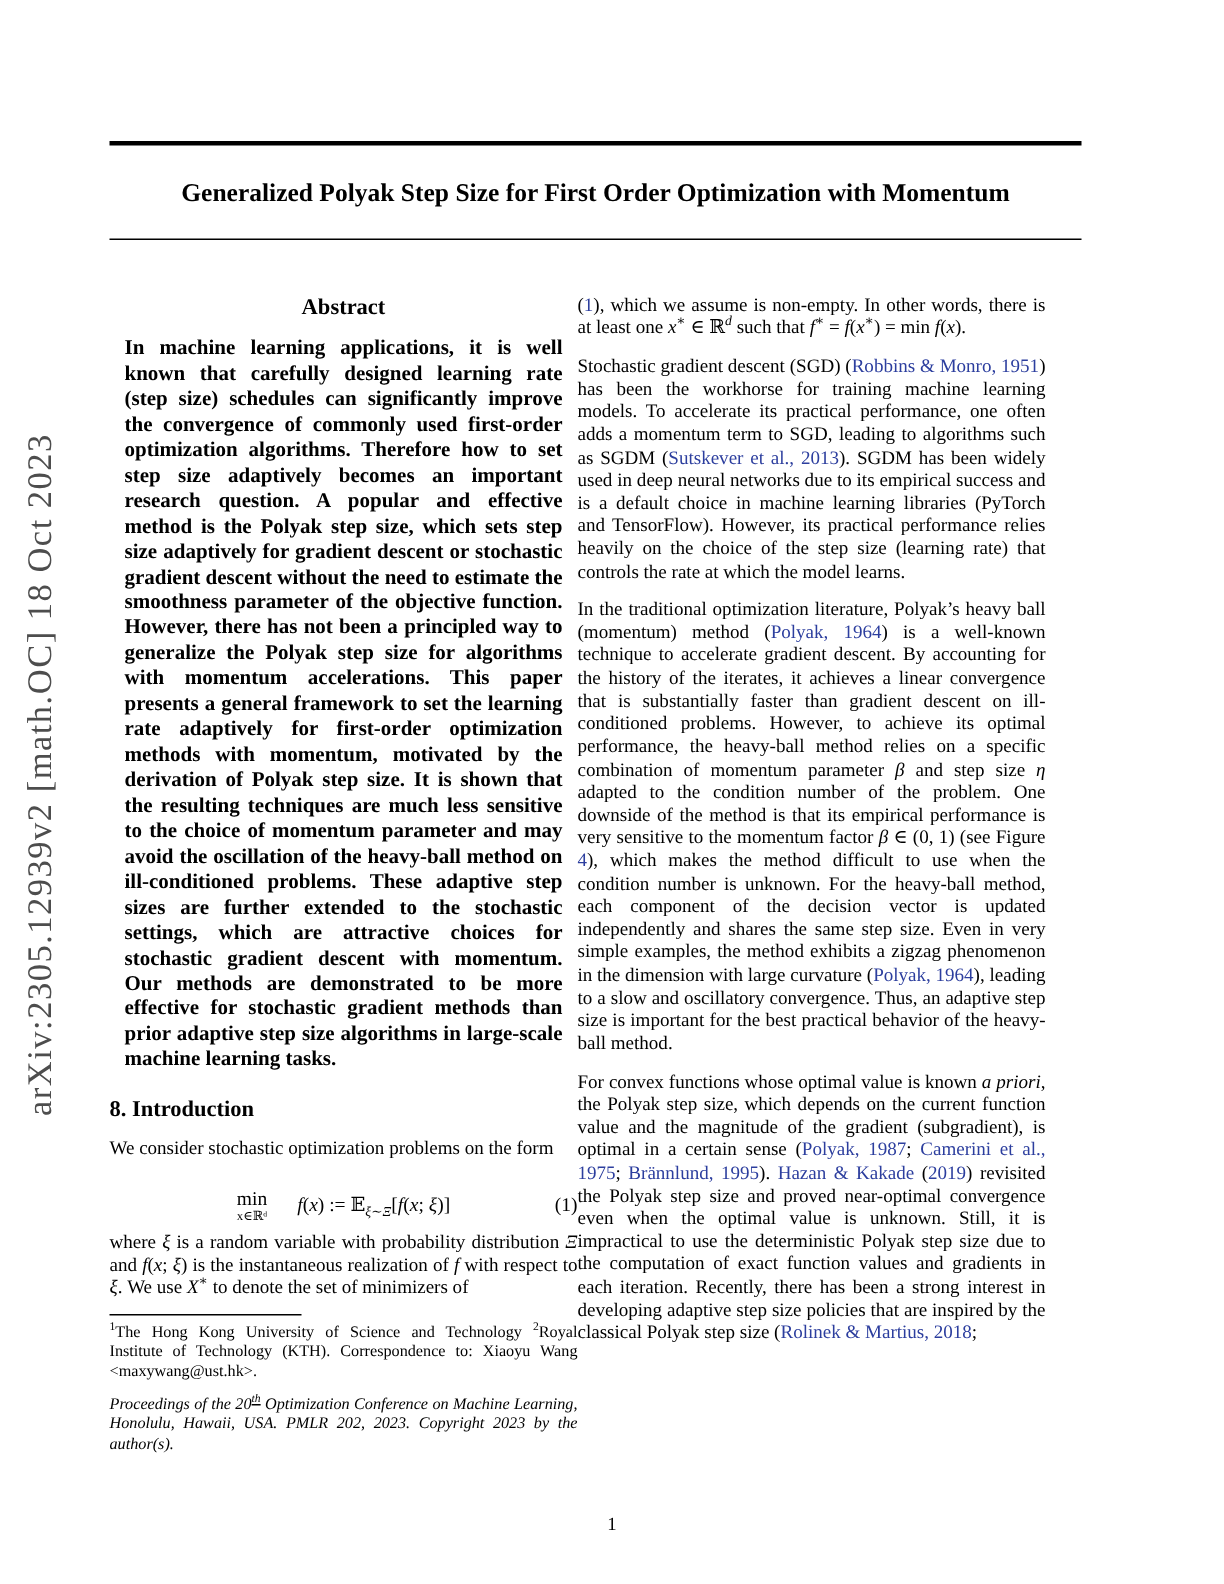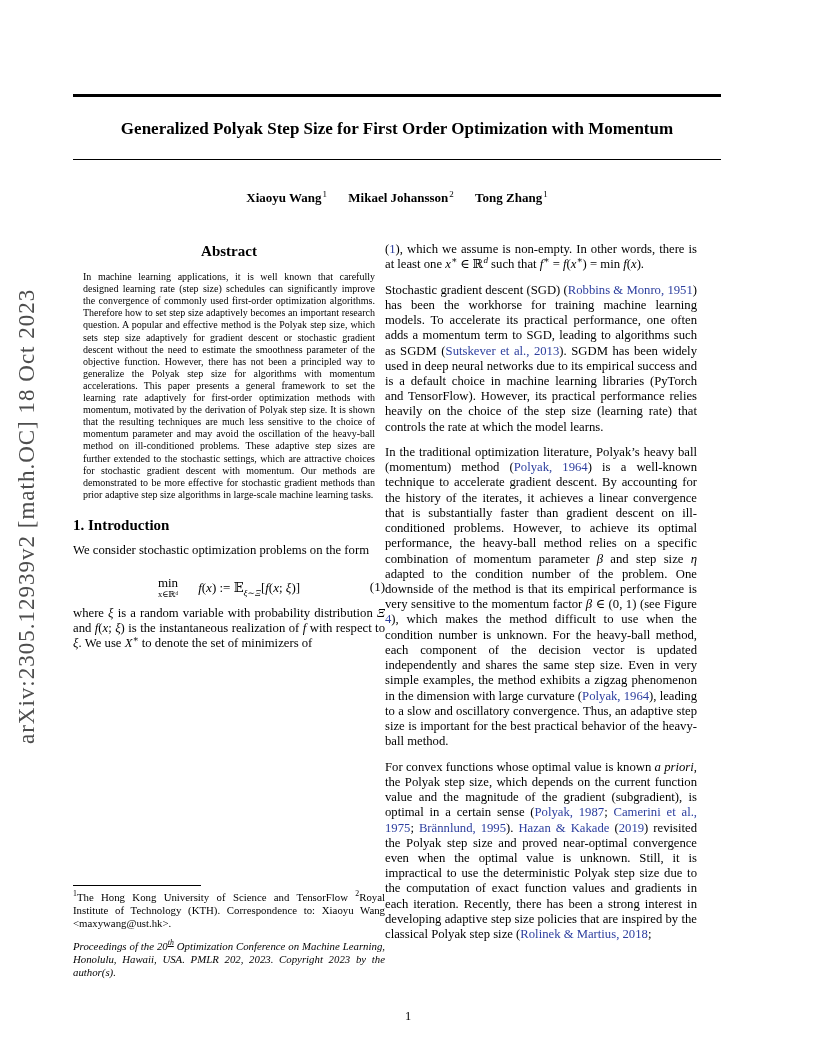--- a/index.html
+++ b/index.html
@@ -43,21 +43,21 @@
 
   .authors { text-align:center; font-weight:bold; font-size:13px; margin-top:30px; }
   .author { margin:0 9px; white-space:nowrap; }
   .author-sup { font-size:9px; vertical-align:super; line-height:0; margin-left:1px; font-weight:normal; }
 
   .columns { display:flex; margin-top:36px; }
   .col { width:312px; font-size:12.7px; line-height:1.2; }
   .col.left { display:flex; flex-direction:column; height:746px; }
 
   .abstract-heading { text-align:center; font-size:15px; font-weight:bold; margin-bottom:11px; }
-  .abstract-body { padding:0 10px; text-align:justify; font-size:10px; line-height:1.21; }
+  .abstract-body { padding:0 10px; text-align:justify; font-size:14px; line-height:1.21;font-weight:bold; }
 
   .section-heading { font-size:15px; font-weight:bold; margin:15px 0 9px; }
 
   p.body { text-align:justify; margin:0 0 9px; }
   .col.right p.body { margin-bottom:10px; }
 
   .equation {
     display:flex; align-items:center; justify-content:center;
     position:relative; margin:9px 0 7px; font-size:13px;
   }
@@ -93,52 +93,47 @@
   <div class="watermark">arXiv:2305.12939v2  [math.OC]  18 Oct 2023</div>
 
   <div class="main">
 
     <hr class="toprule">
 
     <h1 class="title">Generalized Polyak Step Size for First Order Optimization with Momentum</h1>
 
     <hr class="titlerule">
 
-    <div class="authors">
-      <span class="author"><span>Xiaoyu Wang</span><span class="author-sup">1</span></span>
-      <span class="author"><span>Mikael Johansson</span><span class="author-sup">2</span></span>
-      <span class="author"><span>Tong Zhang</span><span class="author-sup">1</span></span>
-    </div>
 
     <div class="columns">
 
       <div class="col left">
         <h2 class="abstract-heading">Abstract</h2>
         <div class="abstract-body">In machine learning applications, it is well known that carefully designed learning rate (step size) schedules can significantly improve the convergence of commonly used first-order optimization algorithms. Therefore how to set step size adaptively becomes an important research question. A popular and effective method is the Polyak step size, which sets step size adaptively for gradient descent or stochastic gradient descent without the need to estimate the smoothness parameter of the objective function. However, there has not been a principled way to generalize the Polyak step size for algorithms with momentum accelerations. This paper presents a general framework to set the learning rate adaptively for first-order optimization methods with momentum, motivated by the derivation of Polyak step size. It is shown that the resulting techniques are much less sensitive to the choice of momentum parameter and may avoid the oscillation of the heavy-ball method on ill-conditioned problems. These adaptive step sizes are further extended to the stochastic settings, which are attractive choices for stochastic gradient descent with momentum. Our methods are demonstrated to be more effective for stochastic gradient methods than prior adaptive step size algorithms in large-scale machine learning tasks.</div>
 
-        <h2 class="section-heading">1. Introduction</h2>
+        <h2 class="section-heading">8. Introduction</h2>
 
         <p class="body">We consider stochastic optimization problems on the form</p>
 
         <div class="equation">
           <span class="eq-group">
             <span class="eq-min">
               <span class="eq-op">min</span>
               <span class="eq-minsub">x∈ℝᵈ</span>
             </span>
             <span class="eq-body"><span class="m">f</span><span>(</span><span class="m">x</span><span>) := 𝔼</span><span class="esub">ξ∼Ξ</span><span>[</span><span class="m">f</span><span>(</span><span class="m">x</span><span>; </span><span class="m">ξ</span><span>)]</span></span>
           </span>
           <span class="eq-tag">(1)</span>
         </div>
 
         <p class="body"><span>where </span><span class="m">ξ</span><span> is a random variable with probability distribution </span><span class="m">Ξ</span><span> and </span><span class="m">f</span><span>(</span><span class="m">x</span><span>; </span><span class="m">ξ</span><span>) is the instantaneous realization of </span><span class="m">f</span><span> with respect to </span><span class="m">ξ</span><span>. We use </span><span class="m">X</span><span class="msup">∗</span><span> to denote the set of minimizers of</span></p>
 
         <div class="fn-block">
           <hr class="fnrule">
-          <p class="fn"><span class="fnsup">1</span><span>The Hong Kong University of Science and TensorFlow </span><span class="fnsup">2</span><span>Royal Institute of Technology (KTH). Correspondence to: Xiaoyu Wang &lt;maxywang@ust.hk&gt;.</span></p>
+          <p class="fn"><span class="fnsup">1</span><span>The Hong Kong University of Science and Technology </span><span class="fnsup">2</span><span>Royal Institute of Technology (KTH). Correspondence to: Xiaoyu Wang &lt;maxywang@ust.hk&gt;.</span></p>
           <p class="fn"><span class="i">Proceedings of the 20</span><span class="isup">th</span><span class="i"> Optimization Conference on Machine Learning</span><span class="i">, Honolulu, Hawaii, USA. PMLR 202, 2023. Copyright 2023 by the author(s).</span></p>
         </div>
       </div>
 
       <div class="col right">
         <p class="body"><span>(</span><span class="cite">1</span><span>), which we assume is non-empty. In other words, there is at least one </span><span class="m">x</span><span class="msup">∗</span><span> ∈ ℝ</span><span class="msup">d</span><span> such that </span><span class="m">f</span><span class="msup">∗</span><span> = </span><span class="m">f</span><span>(</span><span class="m">x</span><span class="msup">∗</span><span>) = min </span><span class="m">f</span><span>(</span><span class="m">x</span><span>).</span></p>
         <p class="body"><span>Stochastic gradient descent (SGD) (</span><span class="cite">Robbins &amp; Monro, 1951</span><span>) has been the workhorse for training machine learning models. To accelerate its practical performance, one often adds a momentum term to SGD, leading to algorithms such as SGDM (</span><span class="cite">Sutskever et al., 2013</span><span>). SGDM has been widely used in deep neural networks due to its empirical success and is a default choice in machine learning libraries (PyTorch and TensorFlow). However, its practical performance relies heavily on the choice of the step size (learning rate) that controls the rate at which the model learns.</span></p>
         <p class="body"><span>In the traditional optimization literature, Polyak’s heavy ball (momentum) method (</span><span class="cite">Polyak, 1964</span><span>) is a well-known technique to accelerate gradient descent. By accounting for the history of the iterates, it achieves a linear convergence that is substantially faster than gradient descent on ill-conditioned problems. However, to achieve its optimal performance, the heavy-ball method relies on a specific combination of momentum parameter </span><span class="m">β</span><span> and step size </span><span class="m">η</span><span> adapted to the condition number of the problem. One downside of the method is that its empirical performance is very sensitive to the momentum factor </span><span class="m">β</span><span> ∈ (0, 1) (see Figure </span><span class="cite">4</span><span>), which makes the method difficult to use when the condition number is unknown. For the heavy-ball method, each component of the decision vector is updated independently and shares the same step size. Even in very simple examples, the method exhibits a zigzag phenomenon in the dimension with large curvature (</span><span class="cite">Polyak, 1964</span><span>), leading to a slow and oscillatory convergence. Thus, an adaptive step size is important for the best practical behavior of the heavy-ball method.</span></p>
         <p class="body"><span>For convex functions whose optimal value is known </span><span class="m">a priori</span><span>, the Polyak step size, which depends on the current function value and the magnitude of the gradient (subgradient), is optimal in a certain sense  (</span><span class="cite">Polyak, 1987</span><span>; </span><span class="cite">Camerini et al., 1975</span><span>; </span><span class="cite">Brännlund, 1995</span><span>). </span><span class="cite">Hazan &amp; Kakade</span><span> (</span><span class="cite">2019</span><span>) revisited the Polyak step size and proved near-optimal convergence even when the optimal value is unknown. Still, it is impractical to use the deterministic Polyak step size due to the computation of exact function values and gradients in each iteration. Recently, there has been a strong interest in developing adaptive step size policies that are inspired by the classical Polyak step size (</span><span class="cite">Rolinek &amp; Martius, 2018</span><span>;</span></p>
       </div>

